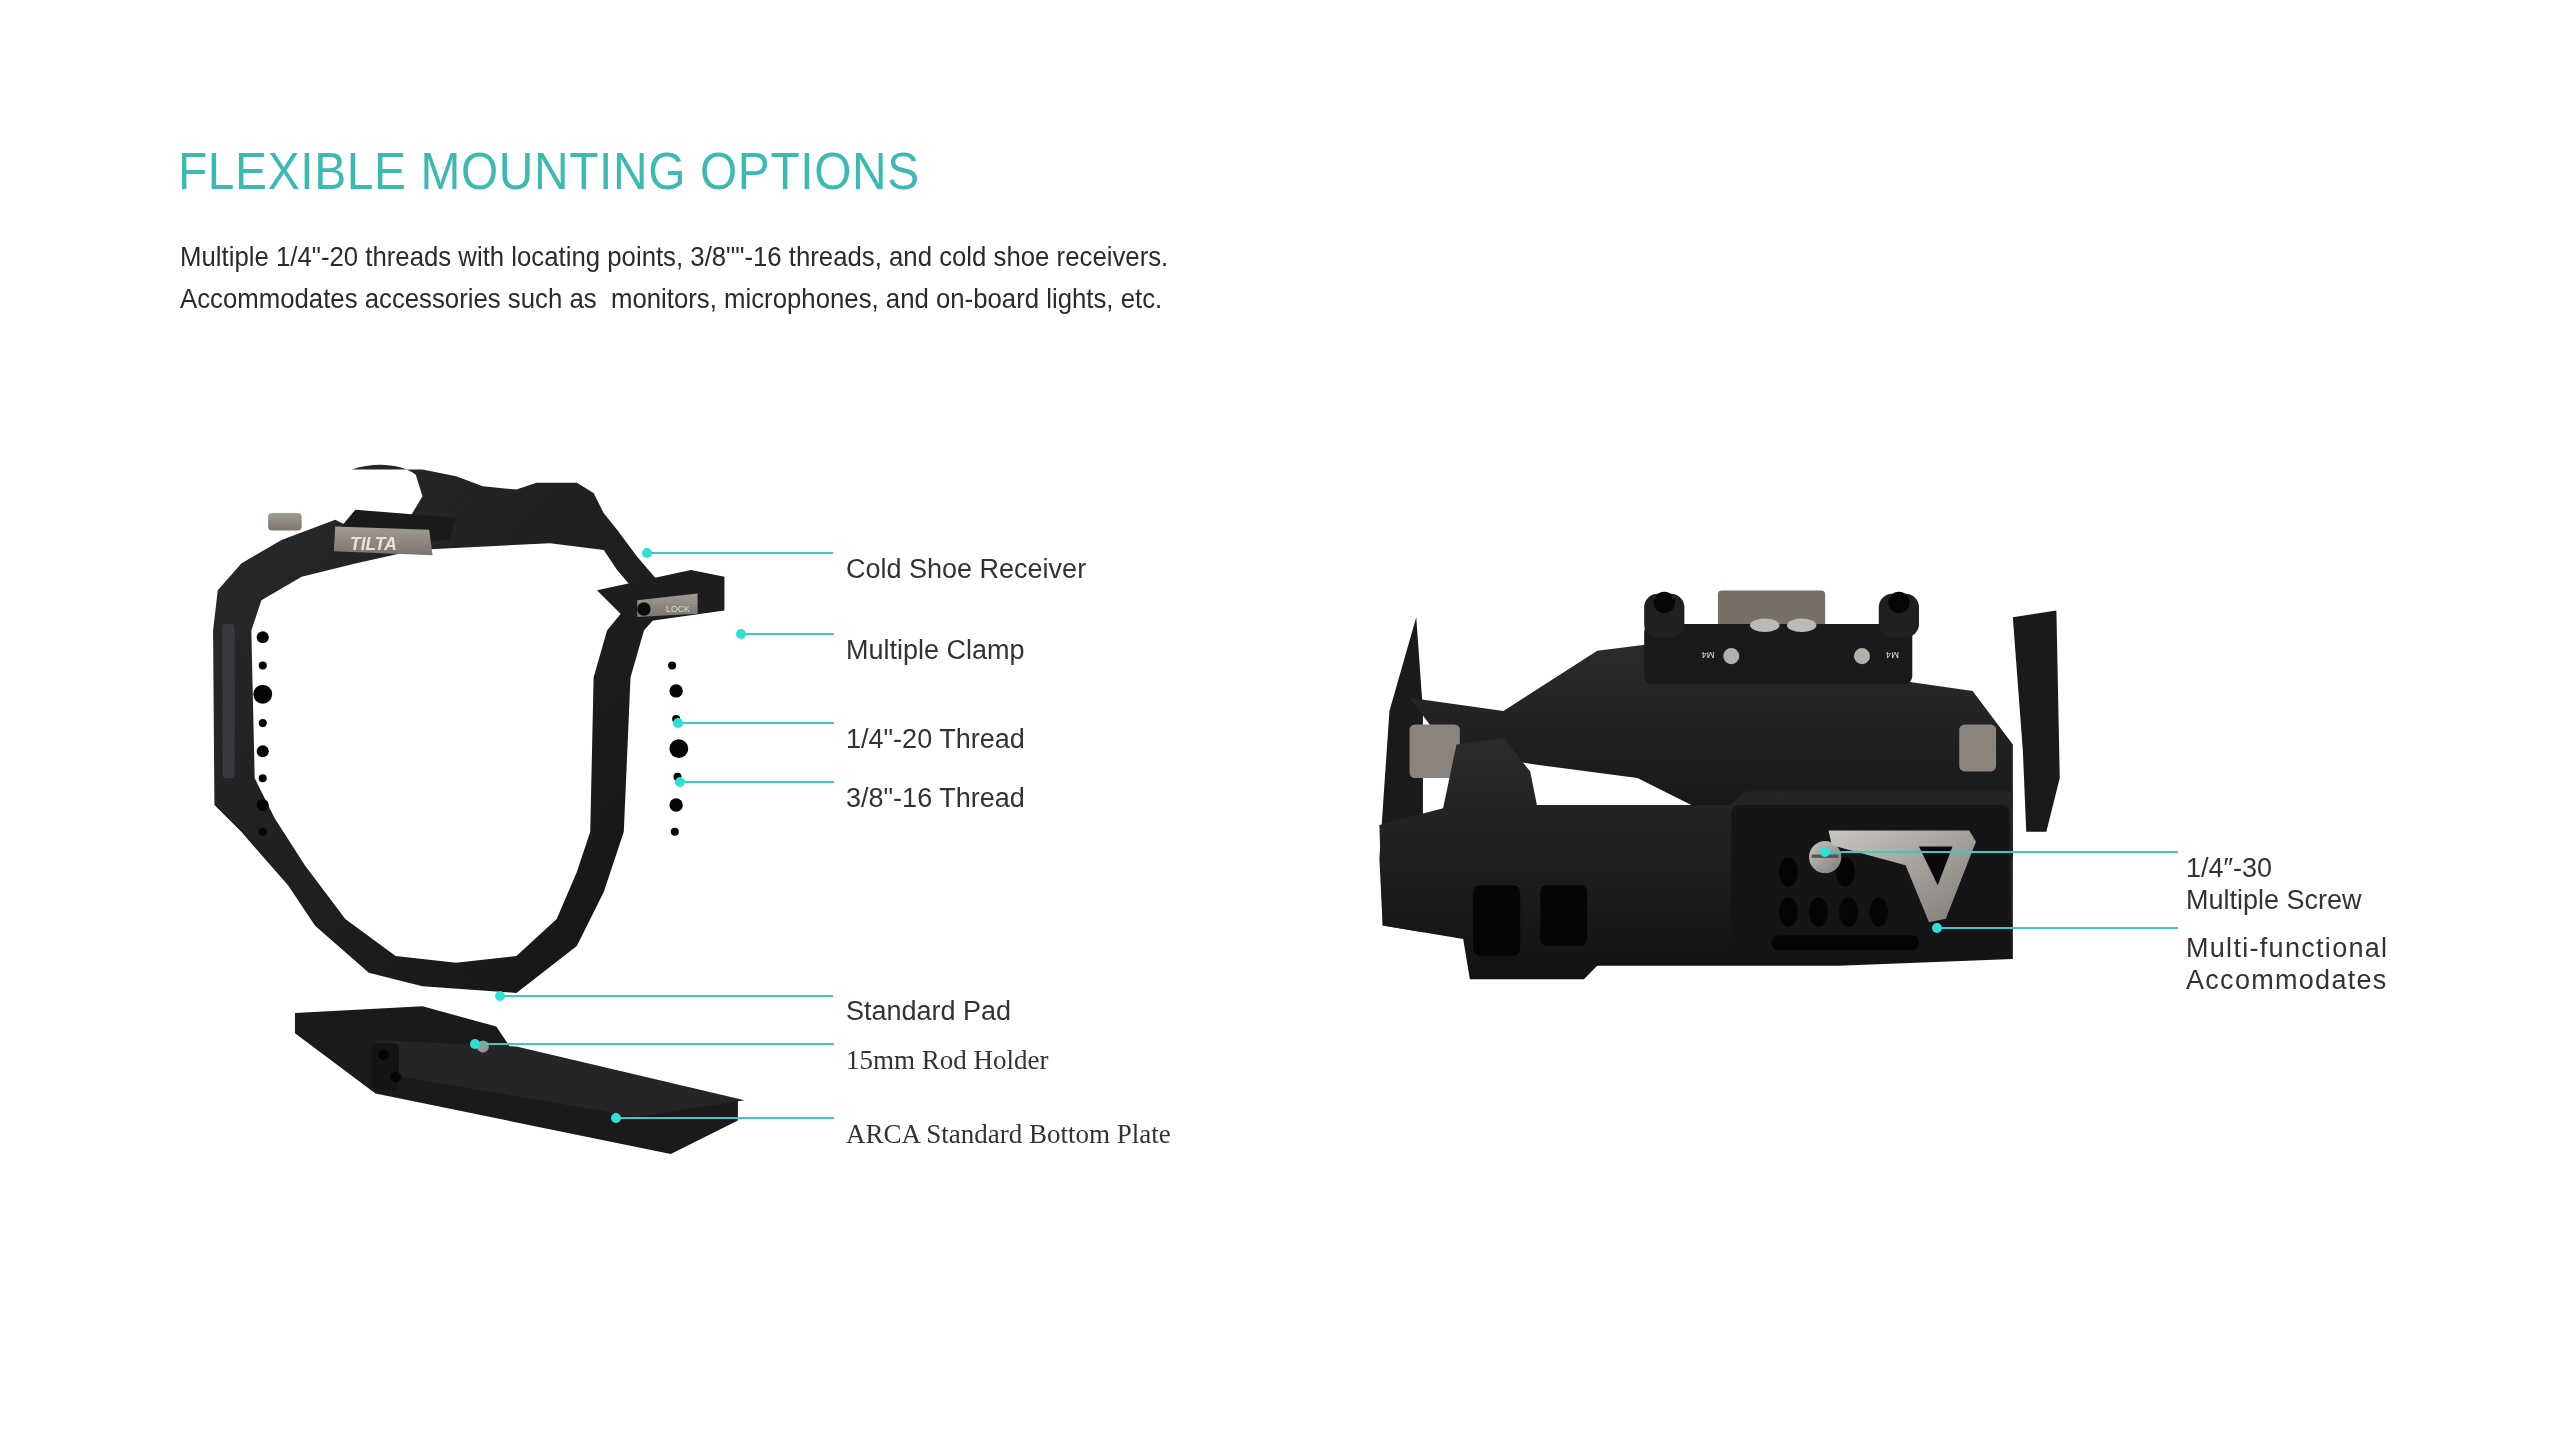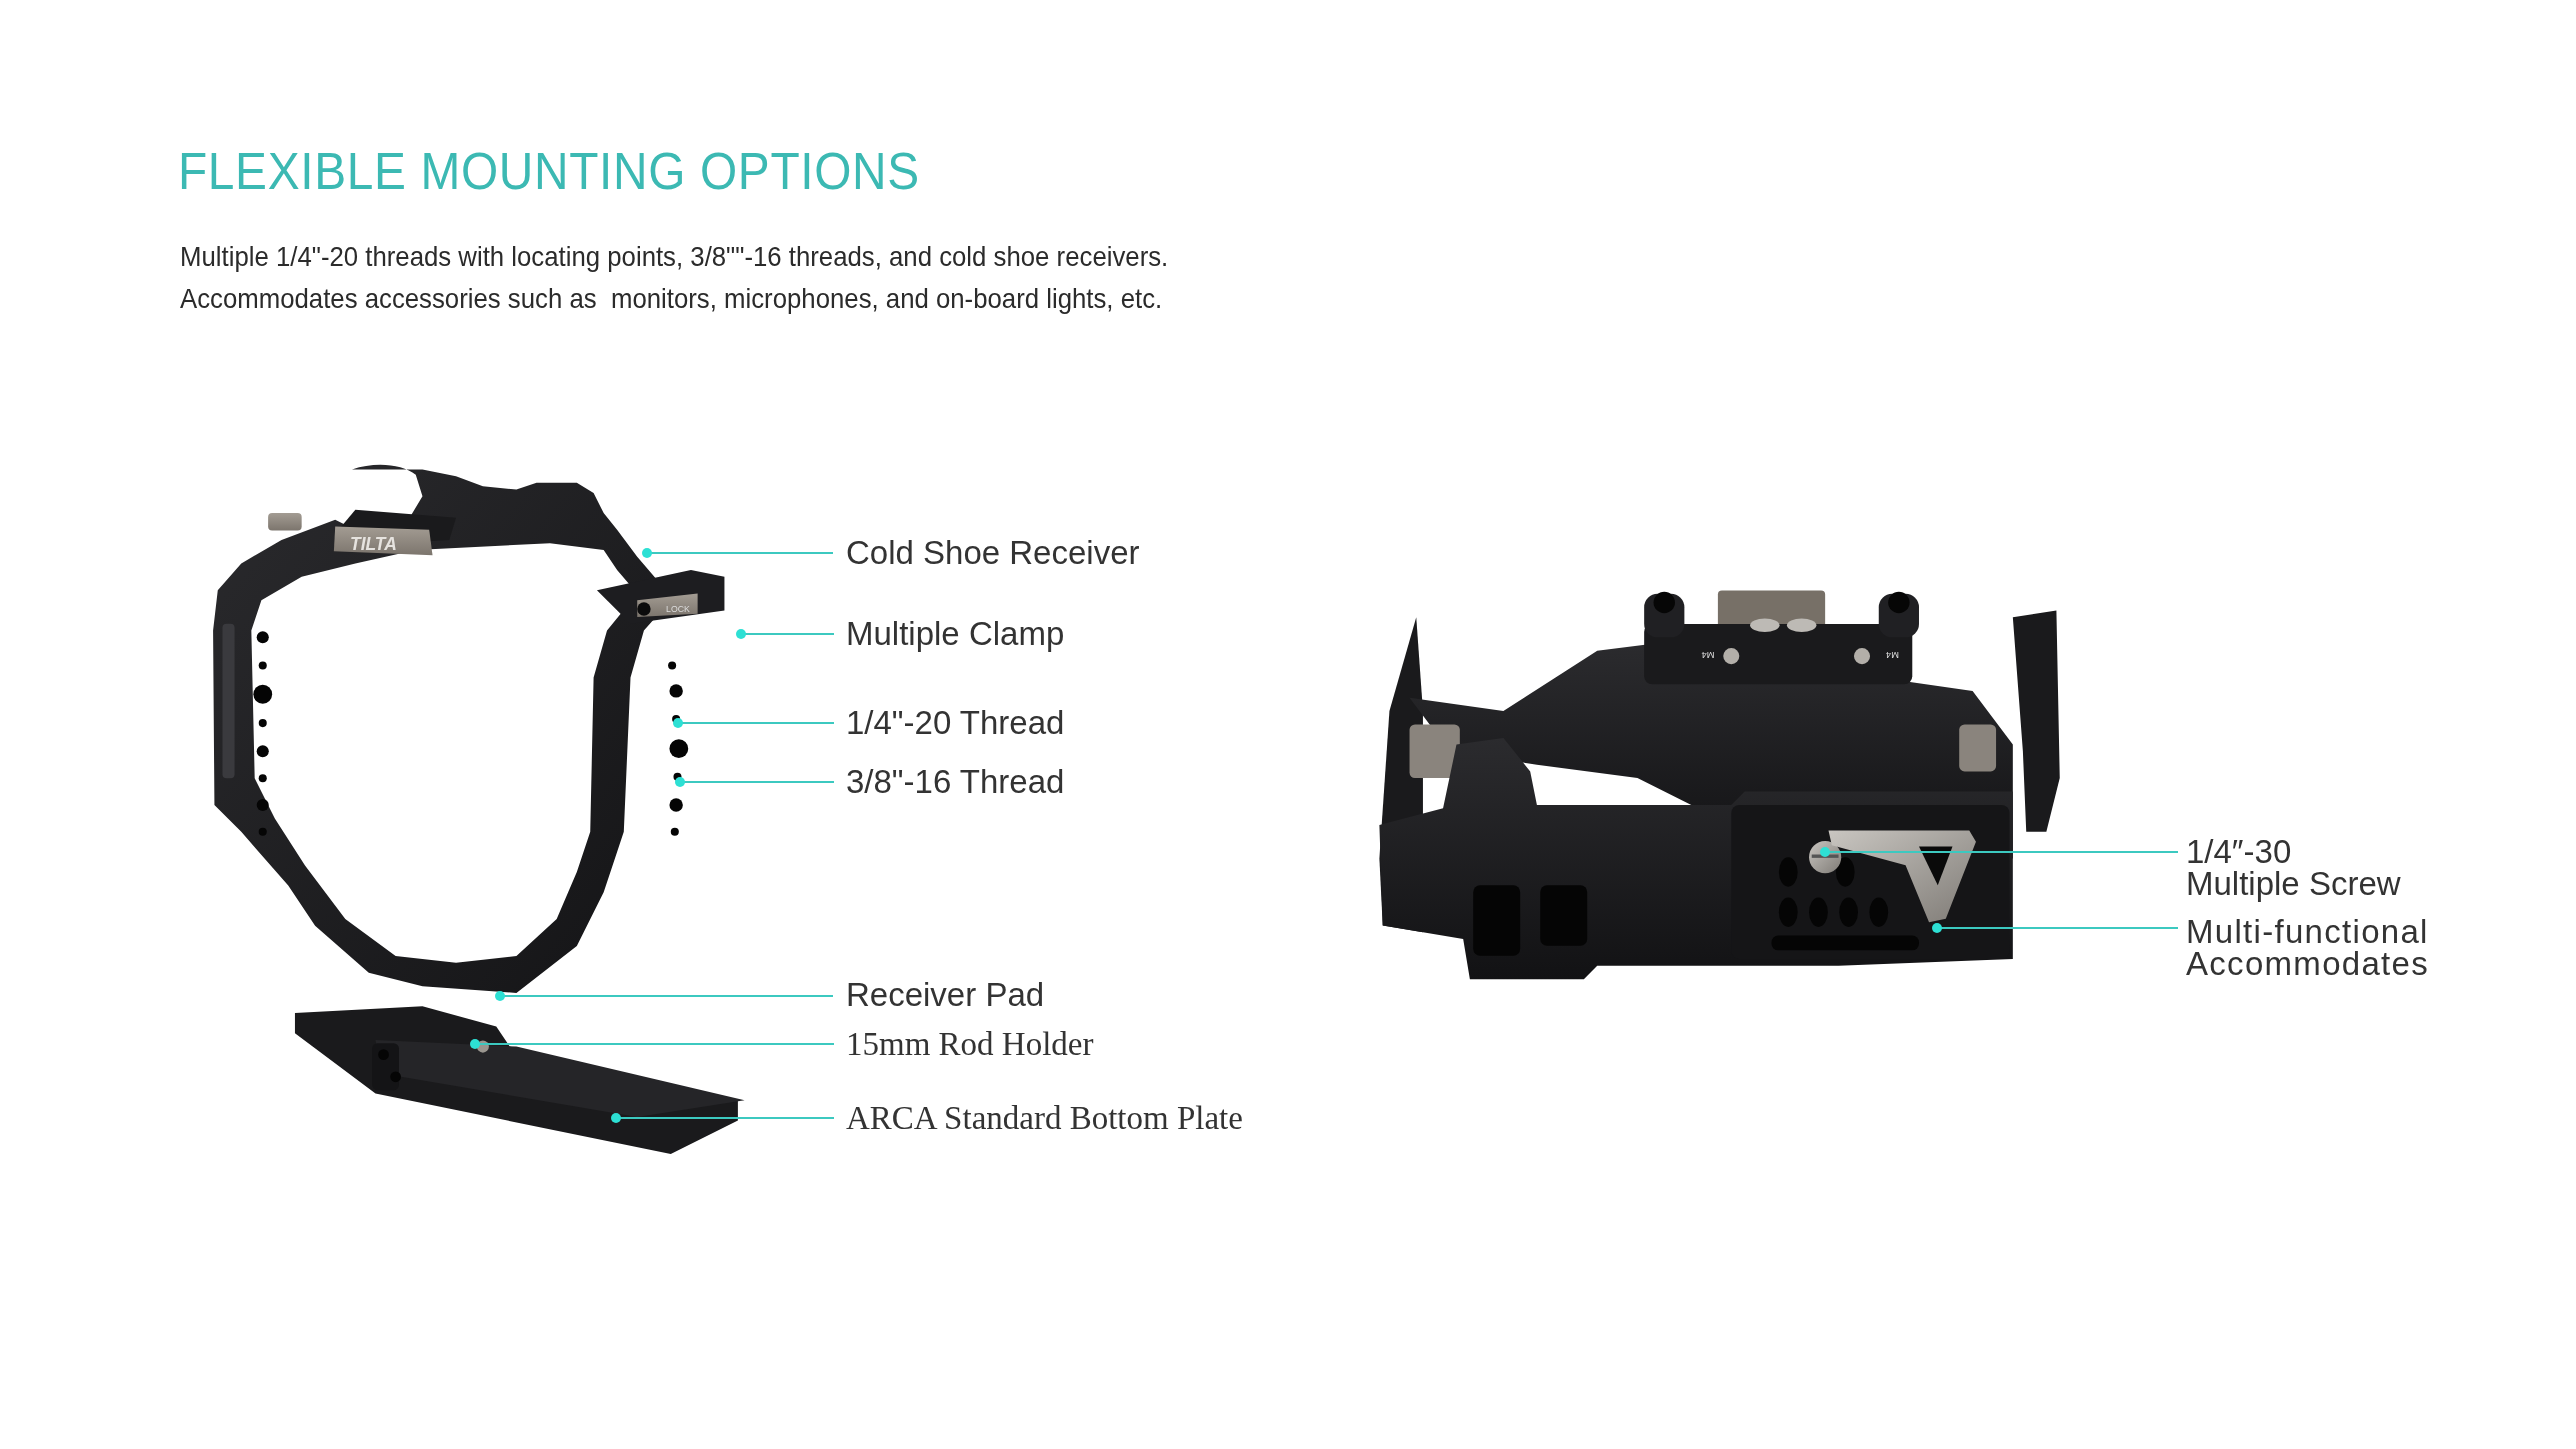--- a/index.html
+++ b/index.html
@@ -7,21 +7,21 @@
          font-family:"Liberation Sans", "DejaVu Sans", sans-serif; }
   .title { position:absolute; left:178px; top:141px; font-size:52px; font-weight:400;
            color:#3cb9b3; letter-spacing:0.7px; white-space:nowrap; transform:scaleX(0.92); transform-origin:left top; }
   .desc { position:absolute; left:180px; top:236px; font-size:28px; line-height:42px; color:#2b2b2b;
           white-space:nowrap; transform:scaleX(0.92); transform-origin:left top; }
   .desc div { white-space:pre; }
   .product { position:absolute; }
   .callout { position:absolute; height:0; }
   .callout .line { position:absolute; left:0; top:-1px; height:2px; background:#3cc9c0; }
   .callout .dot { position:absolute; top:-5.4px; width:10.7px; height:10.7px; border-radius:50%; background:#2de0d4; margin-left:-5.4px; }
-  .label { position:absolute; font-size:33px; color:#333333; white-space:nowrap; line-height:32px; }
+  .label { position:absolute; font-size:27px; color:#333333; white-space:nowrap; line-height:32px;margin-top:16px; }
   .label.multi div { white-space:pre; }
 </style>
 </head>
 <body>
 
 <div class="title">FLEXIBLE MOUNTING OPTIONS</div>
 <div class="desc">
   <div>Multiple 1/4"-20 threads with locating points, 3/8""-16 threads, and cold shoe receivers.</div>
   <div>Accommodates accessories such as  monitors, microphones, and on-board lights, etc.</div>
 </div>
@@ -108,21 +108,21 @@
 <div class="callout" style="left:680px; top:782px;">
   <div class="line" style="width:154px;"></div>
     <div class="dot" style="left:0;"></div>
 </div>
 <div class="label" style="left:846px; top:766px;">3/8"-16 Thread</div>
 
 <div class="callout" style="left:500px; top:996px;">
   <div class="line" style="width:333px;"></div>
     <div class="dot" style="left:0;"></div>
 </div>
-<div class="label" style="left:846px; top:979px;">Receiver Pad</div>
+<div class="label" style="left:846px; top:979px;">Standard Pad</div>
 
 <div class="callout" style="left:475px; top:1044px;">
   <div class="line" style="width:359px;"></div>
     <div class="dot" style="left:0;"></div>
 </div>
 <div class="label" style="left:846px; top:1028px;font-family:Liberation Serif, serif;">15mm Rod Holder</div>
 
 <div class="callout" style="left:616px; top:1118px;">
   <div class="line" style="width:218px;"></div>
     <div class="dot" style="left:0;"></div>

